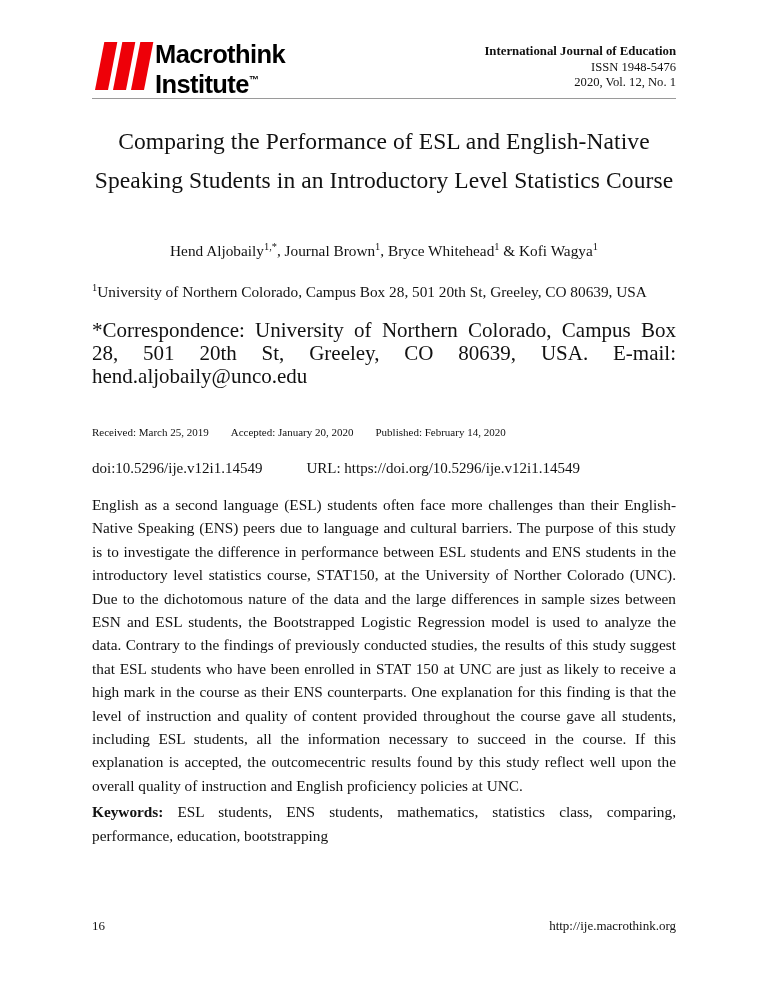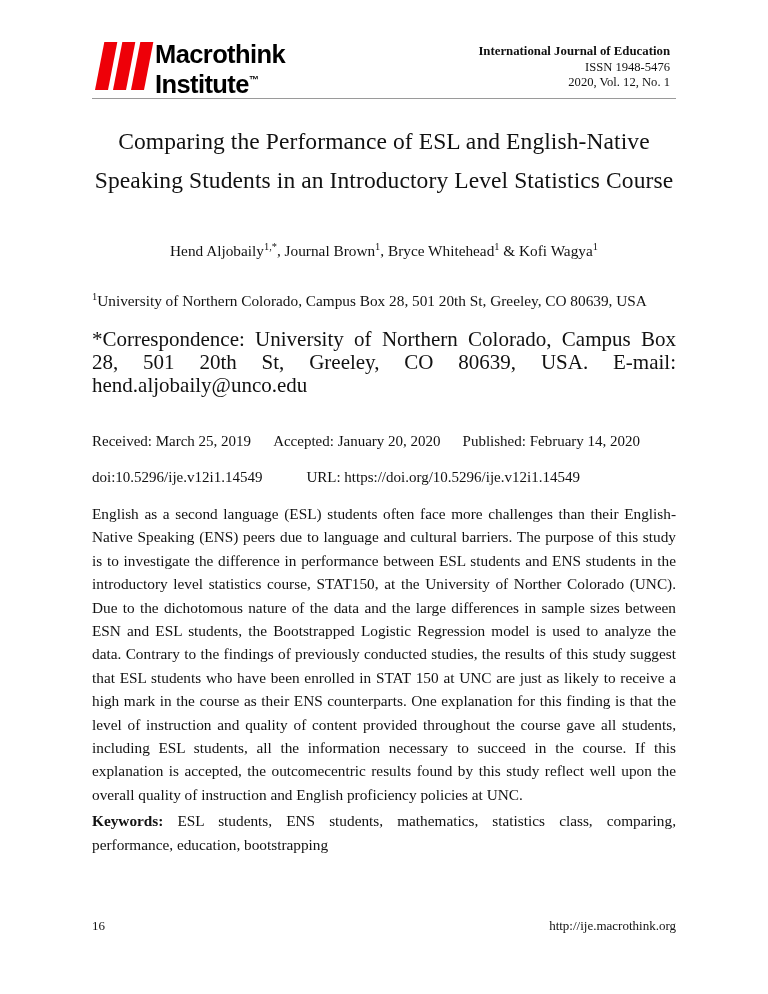--- a/index.html
+++ b/index.html
@@ -73,21 +73,21 @@
   }
   .logo-word .l2 { position: relative; }
   .logo-word .tm {
     font-size: 10px;
     vertical-align: super;
     letter-spacing: 0;
   }
 
   .journal-meta {
     position: absolute;
-    right: 6px;
+    right: 0;
     top: 2px;
     text-align: right;
     font-size: 12.6px;
     line-height: 15.5px;
   }
   .journal-meta .jm-title {
     font-weight: bold;
     font-size: 12.8px;
   }
   .rule {
@@ -110,38 +110,38 @@
   }
 
   
   .authors {
     margin-top: 40px;
     text-align: center;
     font-size: 15.3px;
     line-height: 22px;
   }
   .affiliation {
-    margin-top: 28px;
+    margin-top: 19px;
     text-align: left;
     font-size: 15.3px;
     line-height: 22px;
   }
   sup { font-size: 0.68em; vertical-align: super; line-height: 0; }
 
   .correspondence {
     margin-top: 16px;
     text-align: justify;
     font-size: 21px;
     line-height: 23px;
   }
 
   
   .dates {
     margin-top: 33px;
-    font-size: 15px;
+    font-size: 11px;
     line-height: 23px;
   }
   .dates .seg { margin-right: 22px; }
   .doi-line {
     margin-top: 13px;
     font-size: 15px;
     line-height: 23px;
   }
   .doi-line .url { margin-left: 44px; }
 

